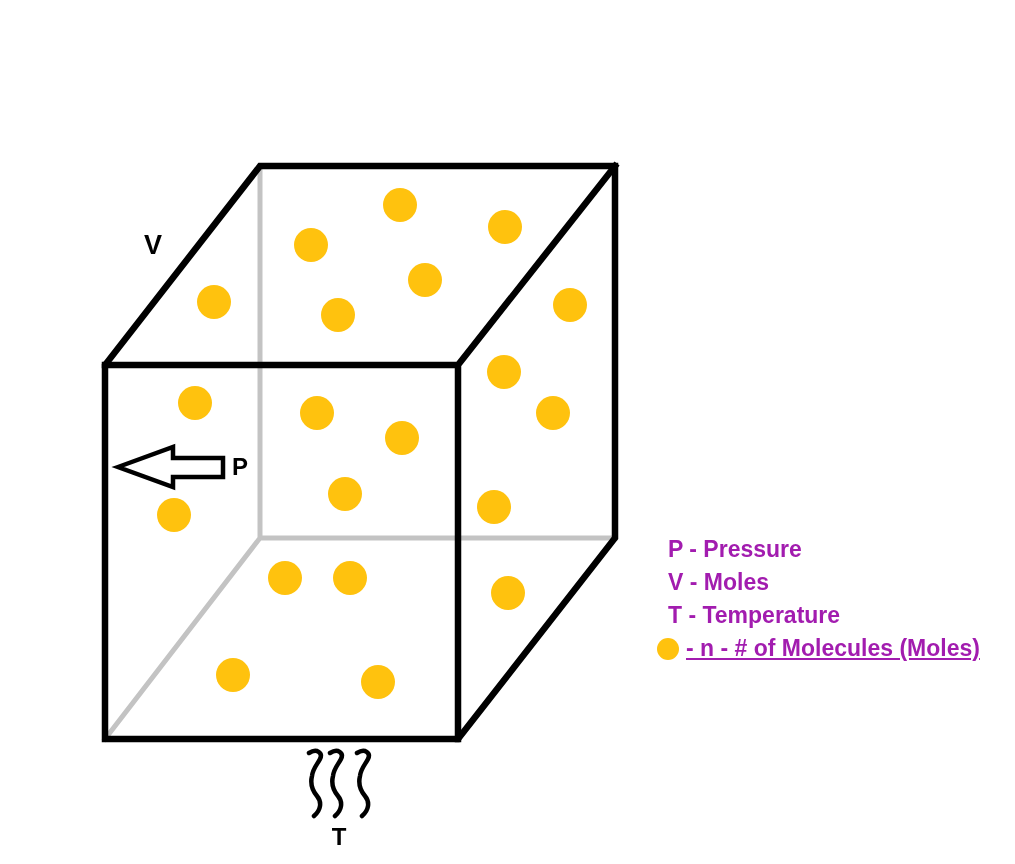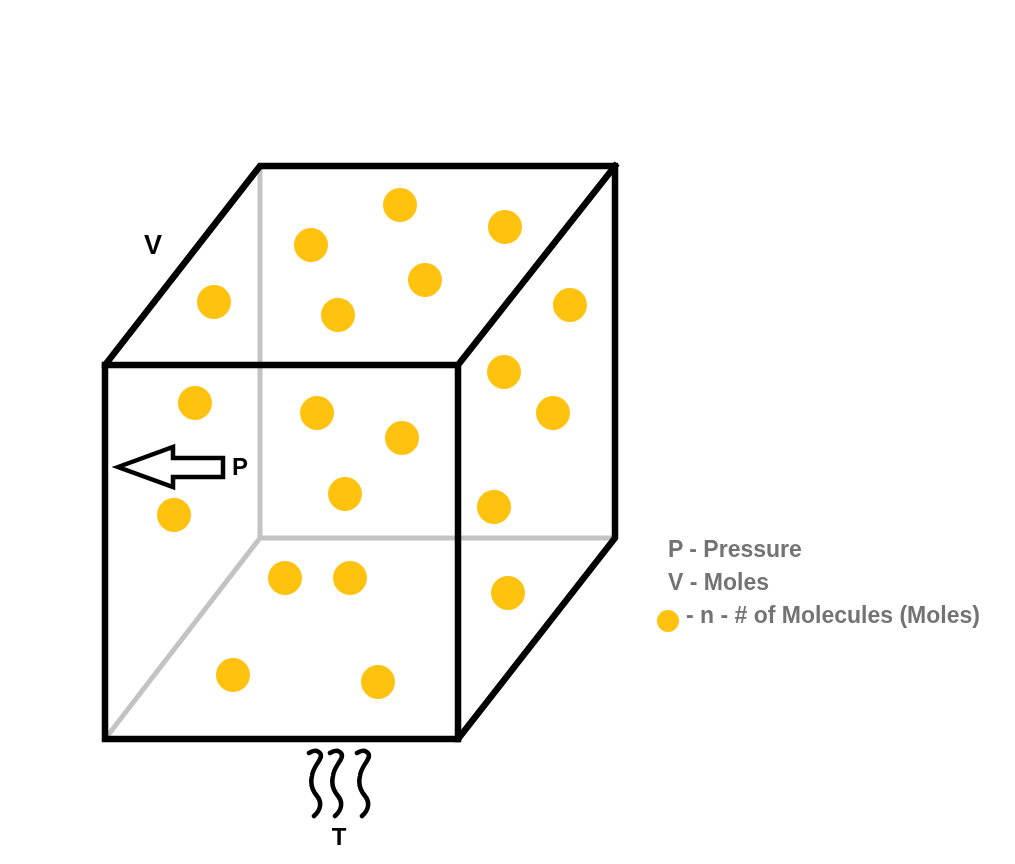--- a/index.html
+++ b/index.html
@@ -16,35 +16,36 @@
     font-family: "Liberation Sans", sans-serif;
     font-weight: bold;
     font-size: 24px;
     fill: #000000;
   }
   .lbl.v { font-size: 27px; }
   .legend {
     position: absolute;
     left: 657px;
     top: 533px;
-    color: #737373;
+    color: #a21caf;
     font-weight: bold;
     font-size: 23px;
     font-family: "Liberation Sans", sans-serif;
   }
   .legend-row {
     height: 33px;
     line-height: 33px;
     padding-left: 11px;
     white-space: nowrap;
   }
   .legend-row.dot-row {
     display: flex;
-    align-items: flex-end;
+    align-items: center;
     padding-left: 0;
+    text-decoration: underline;
   }
   .legend-dot {
     width: 22px;
     height: 22px;
     border-radius: 50%;
     margin-right: 7px;
     flex: 0 0 auto;
     background: #FFC20E;
   }
 </style>
@@ -100,19 +101,22 @@
     <text class="lbl" x="339" y="845" text-anchor="middle">T</text>
   </svg>
 
   <div class="legend">
     <div class="legend-row">
       <span class="legend-text">P - Pressure</span>
     </div>
     <div class="legend-row">
       <span class="legend-text">V - Moles</span>
     </div>
+    <div class="legend-row">
+      <span class="legend-text">T - Temperature</span>
+    </div>
     <div class="legend-row dot-row">
       <span class="legend-dot" style="background: rgb(255, 194, 14);"></span>
       <span class="legend-text">- n - # of Molecules (Moles)</span>
     </div>
   </div>
 
 </div>
 
 </body></html>

